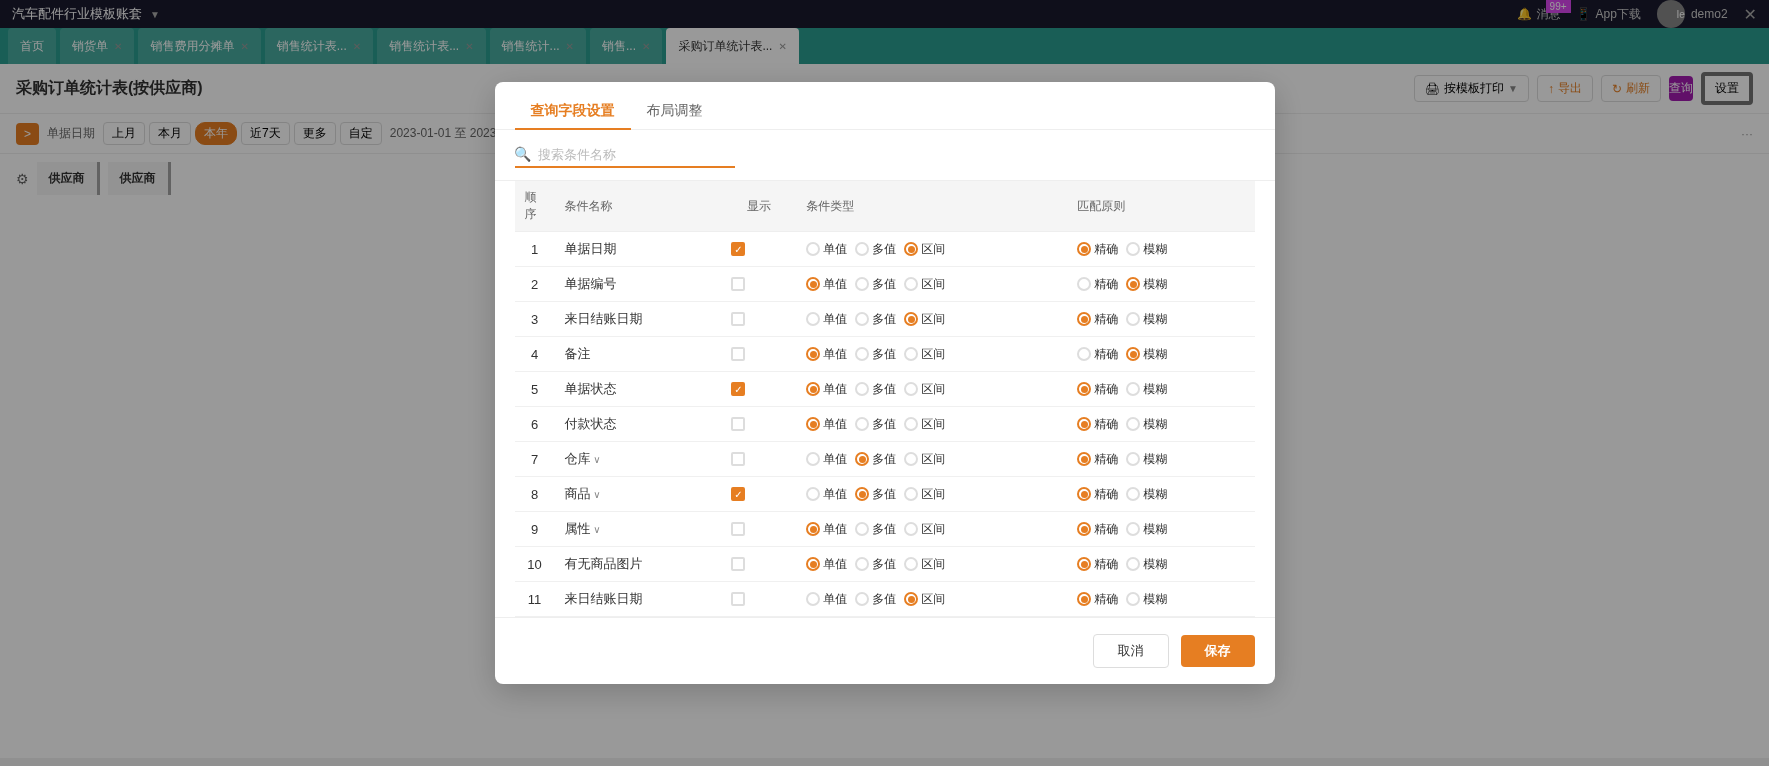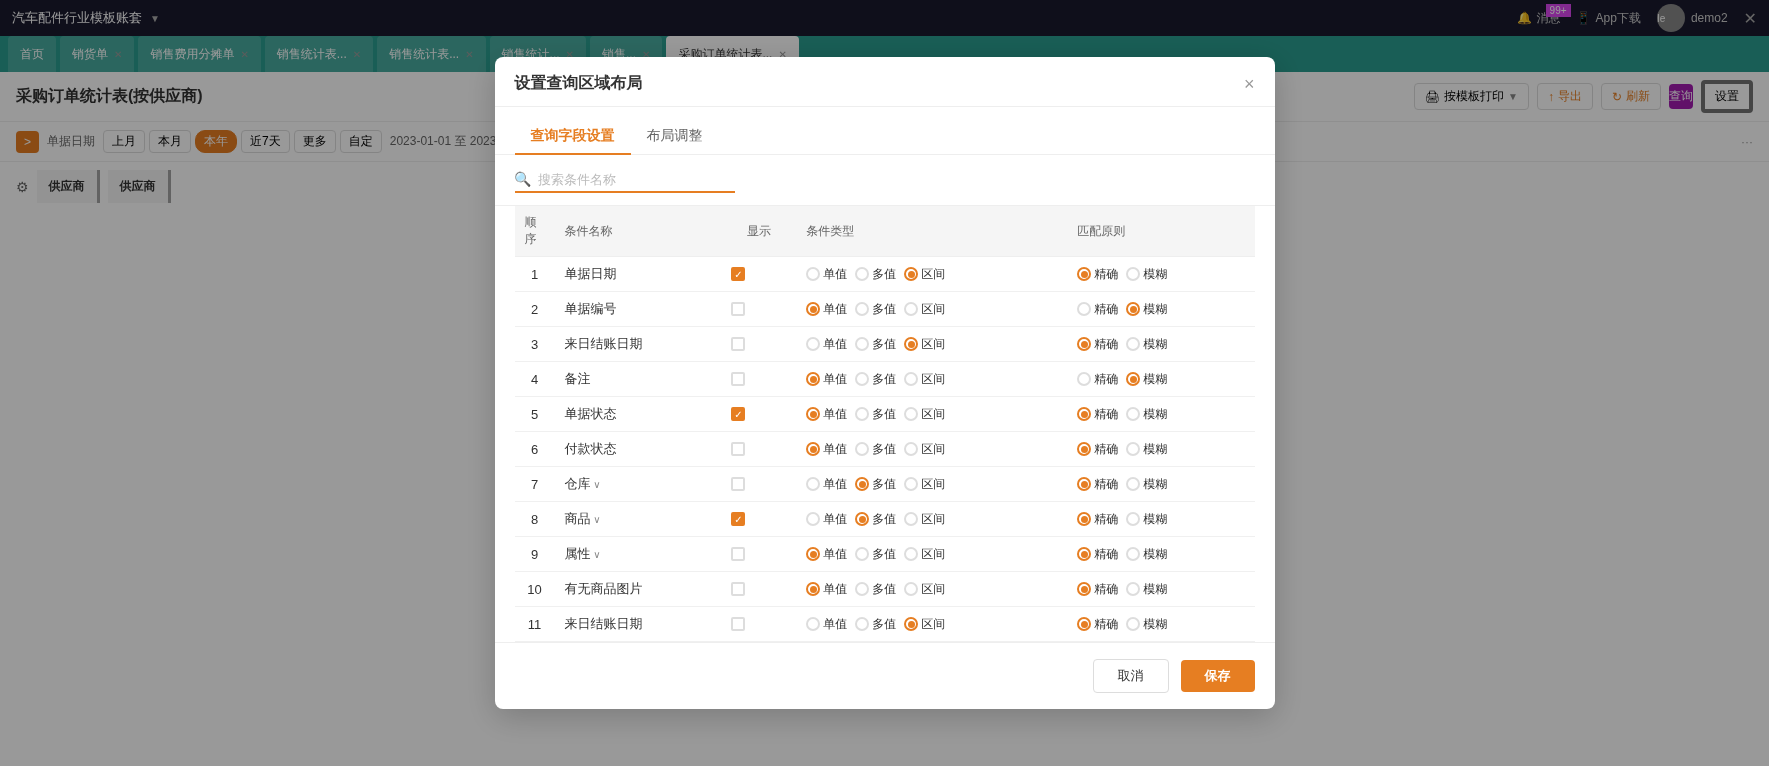--- a/index.html
+++ b/index.html
@@ -1,33 +1,33 @@
 <!DOCTYPE html>
 <html><head>
   <meta charset="utf-8">
   <style>
     * { box-sizing: border-box; margin: 0; padding: 0; }
     body { font-family: 'Microsoft YaHei', Arial, sans-serif; font-size: 13px; background: #f0f0f0; overflow: hidden; }
 
     
     .top-bar {
-      height: 36px;
+      height: 28px;
       background: #1a1a2e;
       display: flex;
       align-items: center;
       justify-content: space-between;
       padding: 0 12px;
       color: #ccc;
     }
     .top-bar-left { display: flex; align-items: center; gap: 8px; }
     .top-bar-logo { color: #fff; font-size: 13px; }
     .top-bar-right { display: flex; align-items: center; gap: 16px; color: #ccc; font-size: 12px; }
     .notification-btn { position: relative; cursor: pointer; display: flex; align-items: center; gap: 4px; }
     .badge { background: #d946ef; color: #fff; border-radius: 0; font-size: 10px; padding: 1px 4px; position: absolute; top: -6px; right: -10px; }
-    .user-avatar { width: 28px; height: 28px; border-radius: 50%; background: #888; display: flex; align-items: center; justify-content: flex-start; color: #fff; font-size: 10px; }
+    .user-avatar { width: 28px; height: 28px; border-radius: 50%; background: #888; display: flex; align-items: center; justify-content: flex-end; color: #fff; font-size: 10px; }
 
     
     .tab-bar {
       height: 36px;
       background: #2a9d8f;
       display: flex;
       align-items: center;
       padding: 0 8px;
       gap: 4px;
       overflow: hidden;
@@ -361,24 +361,20 @@
       <button class="gear-btn">⚙</button>
       <span class="col-header">供应商</span>
       <span class="col-header">供应商</span>
     </div>
   </div>
 </div>
 
 <div class="overlay">
   <div class="dialog">
 
-    <div class="dialog-header">
-      <span class="dialog-title">设置查询区域布局</span>
-      <button class="dialog-close">×</button>
-    </div>
 
     <div class="dialog-tabs">
       <div class="dialog-tab active">
         <span>查询字段设置</span>
       </div>
       <div class="dialog-tab">
         <span>布局调整</span>
       </div>
     </div>
 

